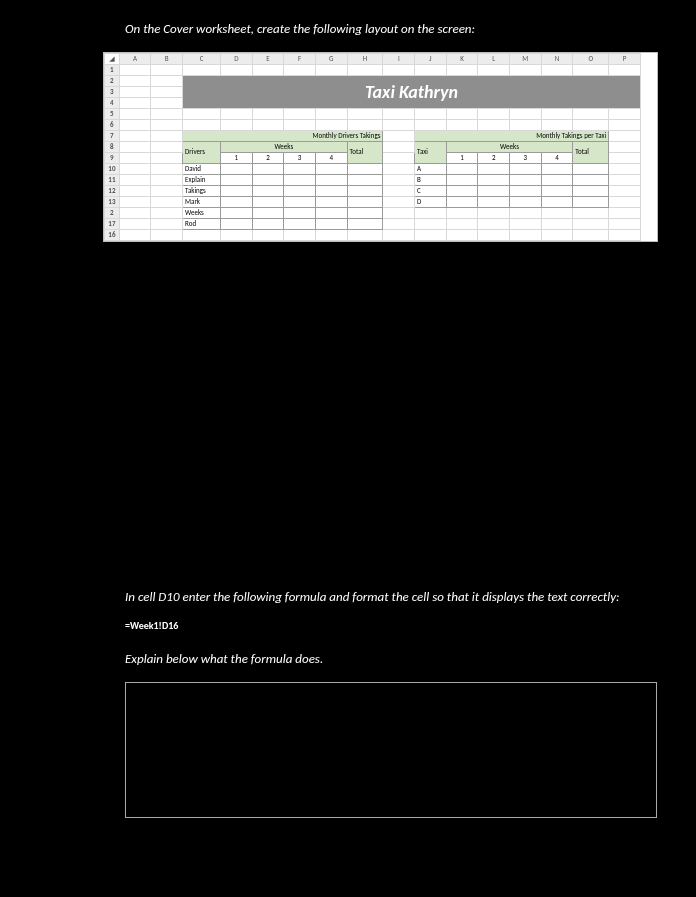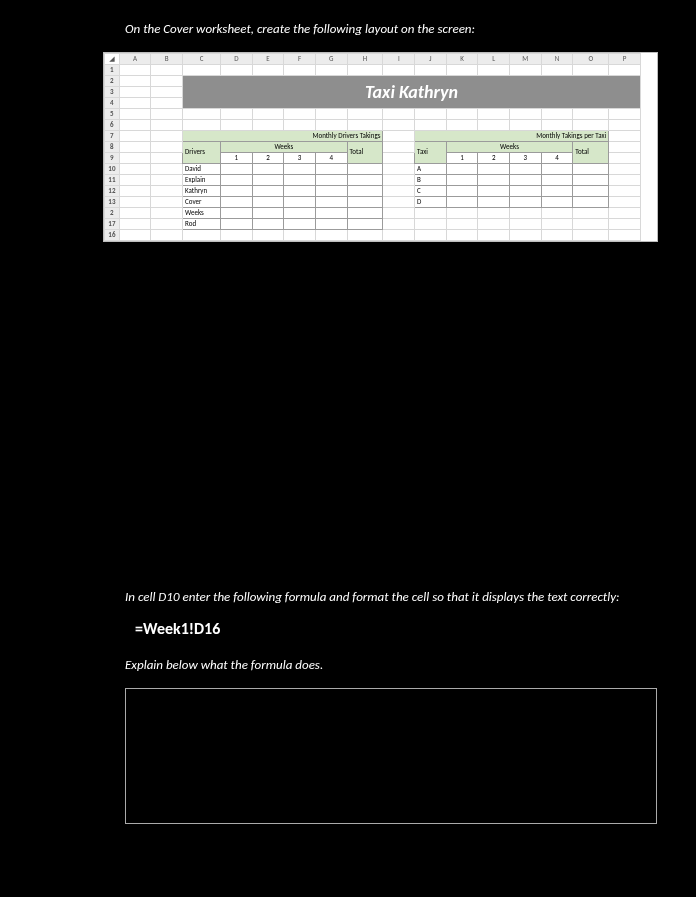--- a/index.html
+++ b/index.html
@@ -1,19 +1,19 @@
 <!DOCTYPE html>
 <html><head>
 <meta charset="utf-8">
 <style>
 html,body{margin:0;padding:0;background:#000;font-family:Calibri,Arial,sans-serif;color:#fff;}
 .page{width:696px;height:897px;background:#000;position:relative;}
 .content{padding:20px 60px 0 125px;}
 p.body-text{font-size:13px;line-height:1.35;margin:0 0 14px 0;font-style:italic;}
-p.formula{font-size:16px;font-weight:bold;margin:0 0 18px 10px;}
+p.formula{font-size:10px;font-weight:bold;margin:0 0 18px 0;}
 
 
 .sheet{background:#fff;color:#000;margin:4px -22px 26px -22px;border:1px solid #bdbdbd;user-select:none;overflow:hidden;}
 
 .grid{border-collapse:collapse;table-layout:fixed;width:537px;}
 .grid td,.grid th{border:1px solid #d8d8d8;height:10px;font-size:7px;line-height:10px;padding:0 2px;background:#fff;color:#000;}
 .grid .colhead{background:#ececec;text-align:center;font-weight:normal;color:#555;font-size:7px;height:10px;}
 .grid .sel{background:#fff;color:#555;}
 .grid .rowhead{background:#ececec;text-align:center;color:#555;width:14px;font-size:7px;}
 .grid td{overflow:hidden;white-space:nowrap;}
@@ -236,40 +236,40 @@
               <td class="tbl-data"></td>
               <td class="tbl-data"></td>
               <td class="tbl-data"></td>
               <td class="tbl-data"></td>
           <td></td>
             </tr>
         <tr>
               <th class="rowhead">12</th>
           <td></td>
               <td></td>
-          <td class="tbl-data driver">Kathryn</td>
+          <td class="tbl-data driver">Takings</td>
           <td class="tbl-data"></td>
               <td class="tbl-data"></td>
               <td class="tbl-data"></td>
               <td class="tbl-data"></td>
               <td class="tbl-data"></td>
           <td></td>
           <td class="tbl-data driver">C</td>
           <td class="tbl-data"></td>
               <td class="tbl-data"></td>
               <td class="tbl-data"></td>
               <td class="tbl-data"></td>
               <td class="tbl-data"></td>
           <td></td>
             </tr>
         <tr>
               <th class="rowhead">13</th>
           <td></td>
               <td></td>
-          <td class="tbl-data driver">Cover</td>
+          <td class="tbl-data driver">Mark</td>
           <td class="tbl-data"></td>
               <td class="tbl-data"></td>
               <td class="tbl-data"></td>
               <td class="tbl-data"></td>
               <td class="tbl-data"></td>
           <td></td>
           <td class="tbl-data driver">D</td>
           <td class="tbl-data"></td>
               <td class="tbl-data"></td>
               <td class="tbl-data"></td>

